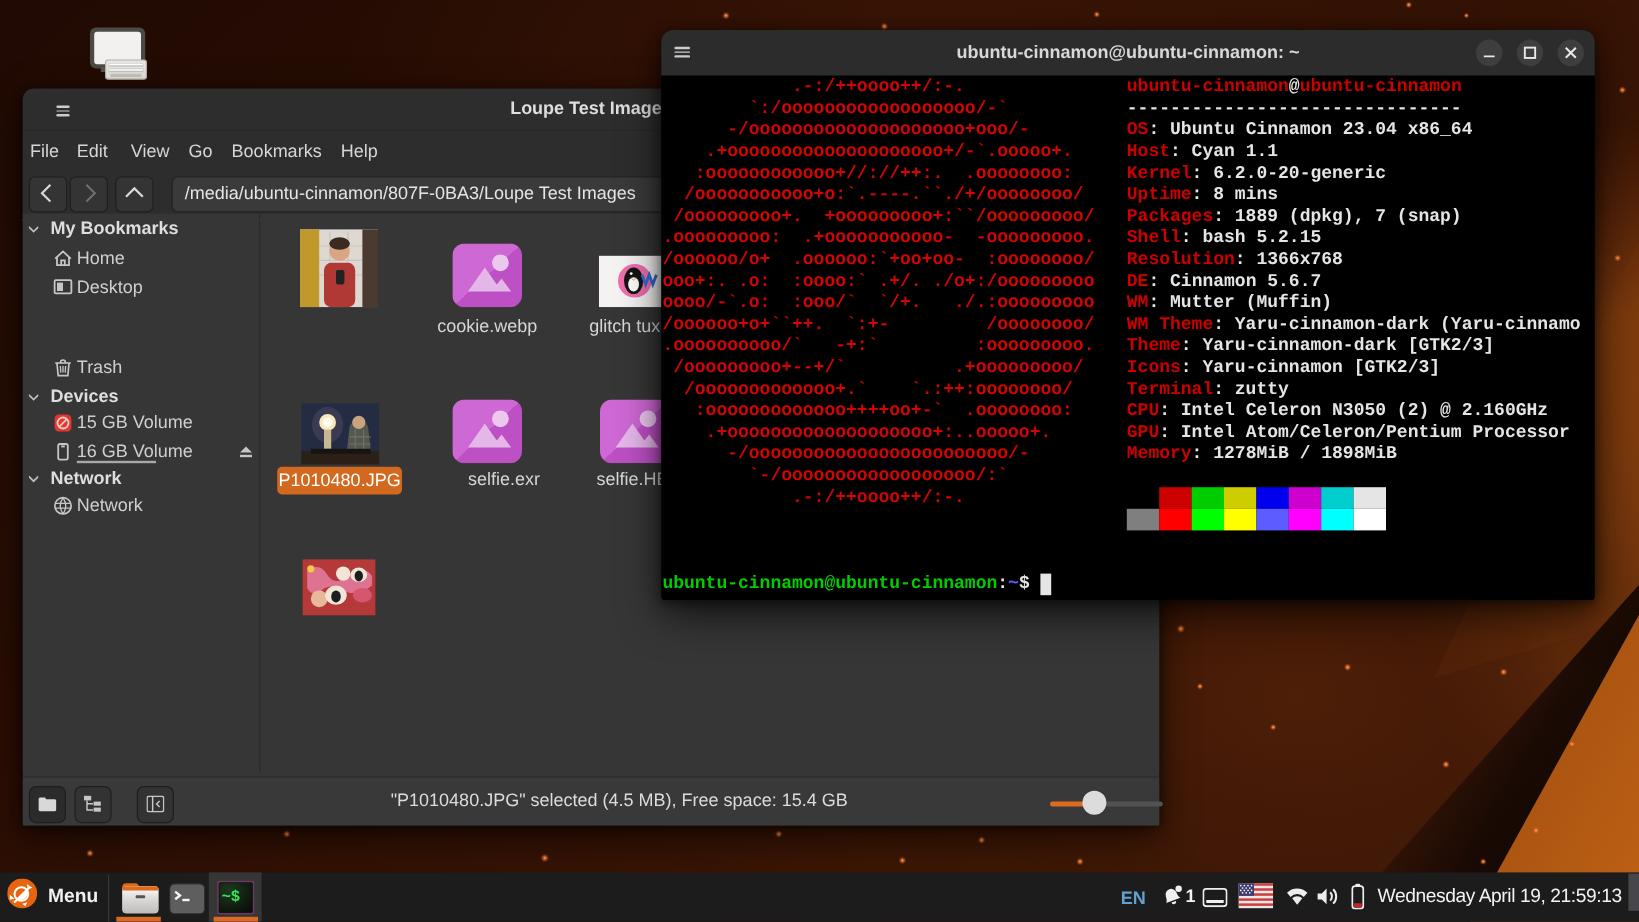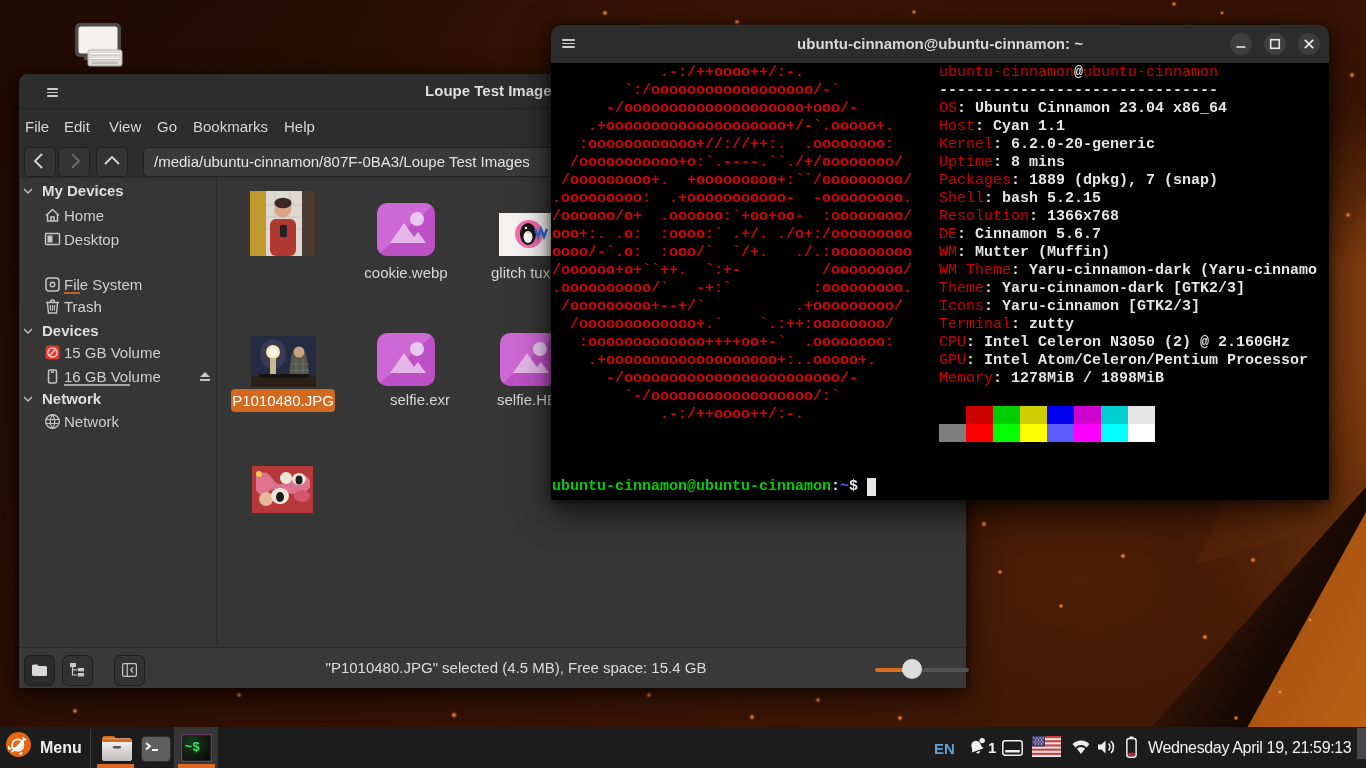--- a/index.html
+++ b/index.html
@@ -28,21 +28,21 @@
 .sbtn{position:absolute;top:7px;width:29px;height:29px;background:#333;border:1px solid #1e1e1e;border-radius:6px;}
 #fm-status .txt{position:absolute;left:47px;right:0;top:11px;text-align:center;color:#dcdcdc;font-size:15px;}
 
 #term{position:absolute;left:551px;top:25px;width:778px;height:475px;background:#000;border-radius:10px 10px 3px 3px;box-shadow:0 12px 34px rgba(0,0,0,.65),0 2px 10px rgba(0,0,0,.5);}
 #t-title{position:absolute;left:0;top:0;width:100%;height:38px;background:#2c2c2c;border-radius:10px 10px 0 0;}
 #t-title .t{position:absolute;left:0;right:0;top:10px;text-align:center;font-weight:bold;font-size:15px;color:#d8d8d8;}
 .wbtn{position:absolute;width:22px;height:22px;border-radius:50%;background:#3e3e3e;}
 .mono{font-family:"Liberation Mono",monospace;font-size:15px;line-height:18px;white-space:pre;margin:0;font-weight:bold;}
 #art{position:absolute;left:552px;top:64px;color:#d20404;}
 #info{position:absolute;left:939px;top:64px;color:#e5e5e5;}
-#info b{color:#cd0000;font-weight:normal;}
+#info b{color:#cd0000;font-weight:bold;}
 #prompt{position:absolute;left:552px;top:478px;color:#e5e5e5;}
 #prompt .g{color:#00cd00;}#prompt .bl{color:#5c5cff;}
 .sw{display:inline-block;width:27px;height:18px;vertical-align:top;}
 
 #bar{position:absolute;left:0;top:727px;width:1366px;height:41px;background:#1c1c1c;padding-left:20px;}
 #bar .menu{position:absolute;left:40px;top:12px;font-weight:bold;font-size:16px;color:#f0f0f0;}
 #clock{position:absolute;left:1148px;top:12px;font-size:16px;letter-spacing:-0.35px;color:#f2f2f2;white-space:nowrap;}
 #en{position:absolute;left:934px;top:13px;font-weight:bold;font-size:15px;color:#62a0d0;}
 .sep{position:absolute;left:90px;top:2px;width:1px;height:39px;background:#3a3a3a;}
 .ul{position:absolute;top:37px;height:4px;background:#dd6a24;}
@@ -163,42 +163,34 @@
           <path d="M8,16 l7,-7 7,7" stroke="#d8d8d8" stroke-width="1.8" fill="none"></path>
         </svg></div>
     <div id="pathbar">/media/ubuntu-cinnamon/807F-0BA3/Loupe Test Images</div>
   </div>
   <div id="fm-body">
     <div id="sidebar">
       <div class="srow shead" style="top:1px;">
           <svg class="chev" viewBox="0 0 8 8">
             <path d="M0,2 l4,4 4,-4" stroke="#c0c0c0" stroke-width="1.4" fill="none"></path>
           </svg>
-          <span class="tx">My Devices</span>
+          <span class="tx">My Bookmarks</span>
         </div>
       <div class="srow" style="top:26px;">
           <svg class="ic" viewBox="0 0 17 17">
             <path d="M2,8.5 L8.5,2.5 15,8.5 M3.5,7.5 V14 h10 V7.5 M7,14 V10 h3 v4" stroke="#c6c6c6" stroke-width="1.5" fill="none"></path>
           </svg>
           <span class="tx">Home</span>
         </div>
       <div class="srow" style="top:50px;">
           <svg class="ic" viewBox="0 0 17 17">
             <rect x="1.5" y="2.5" width="14" height="11" rx="1" stroke="#c6c6c6" stroke-width="1.5" fill="none"></rect>
             <rect x="3.5" y="4.5" width="5" height="7" fill="#c6c6c6"></rect>
           </svg>
           <span class="tx">Desktop</span>
-        </div>
-      <div class="srow" style="top:95px;">
-          <svg class="ic" viewBox="0 0 17 17">
-            <rect x="2" y="2" width="13" height="13" rx="3" stroke="#c6c6c6" stroke-width="1.5" fill="none"></rect>
-            <circle cx="8.5" cy="8.5" r="2.2" stroke="#c6c6c6" stroke-width="1.4" fill="none"></circle>
-          </svg>
-          <span class="tx">File System</span>
-          <div style="position:absolute;left:45px;top:19px;width:16px;height:2px;background:#c2641f;"></div>
         </div>
       <div class="srow" style="top:117px;">
           <svg class="ic" viewBox="0 0 17 17">
             <path d="M3.5,5 l1,10 h8 l1,-10 M2,4.5 h13 M6.5,4 q0,-2 2,-2 t2,2" stroke="#c6c6c6" stroke-width="1.4" fill="none"></path>
             <path d="M6.3,7 l0.4,5.5 M8.5,7 v5.5 M10.7,7 l-0.4,5.5" stroke="#c6c6c6" stroke-width="1.1" fill="none"></path>
           </svg>
           <span class="tx">Trash</span>
         </div>
       <div class="srow shead" style="top:141px;">
           <svg class="chev" viewBox="0 0 8 8">

